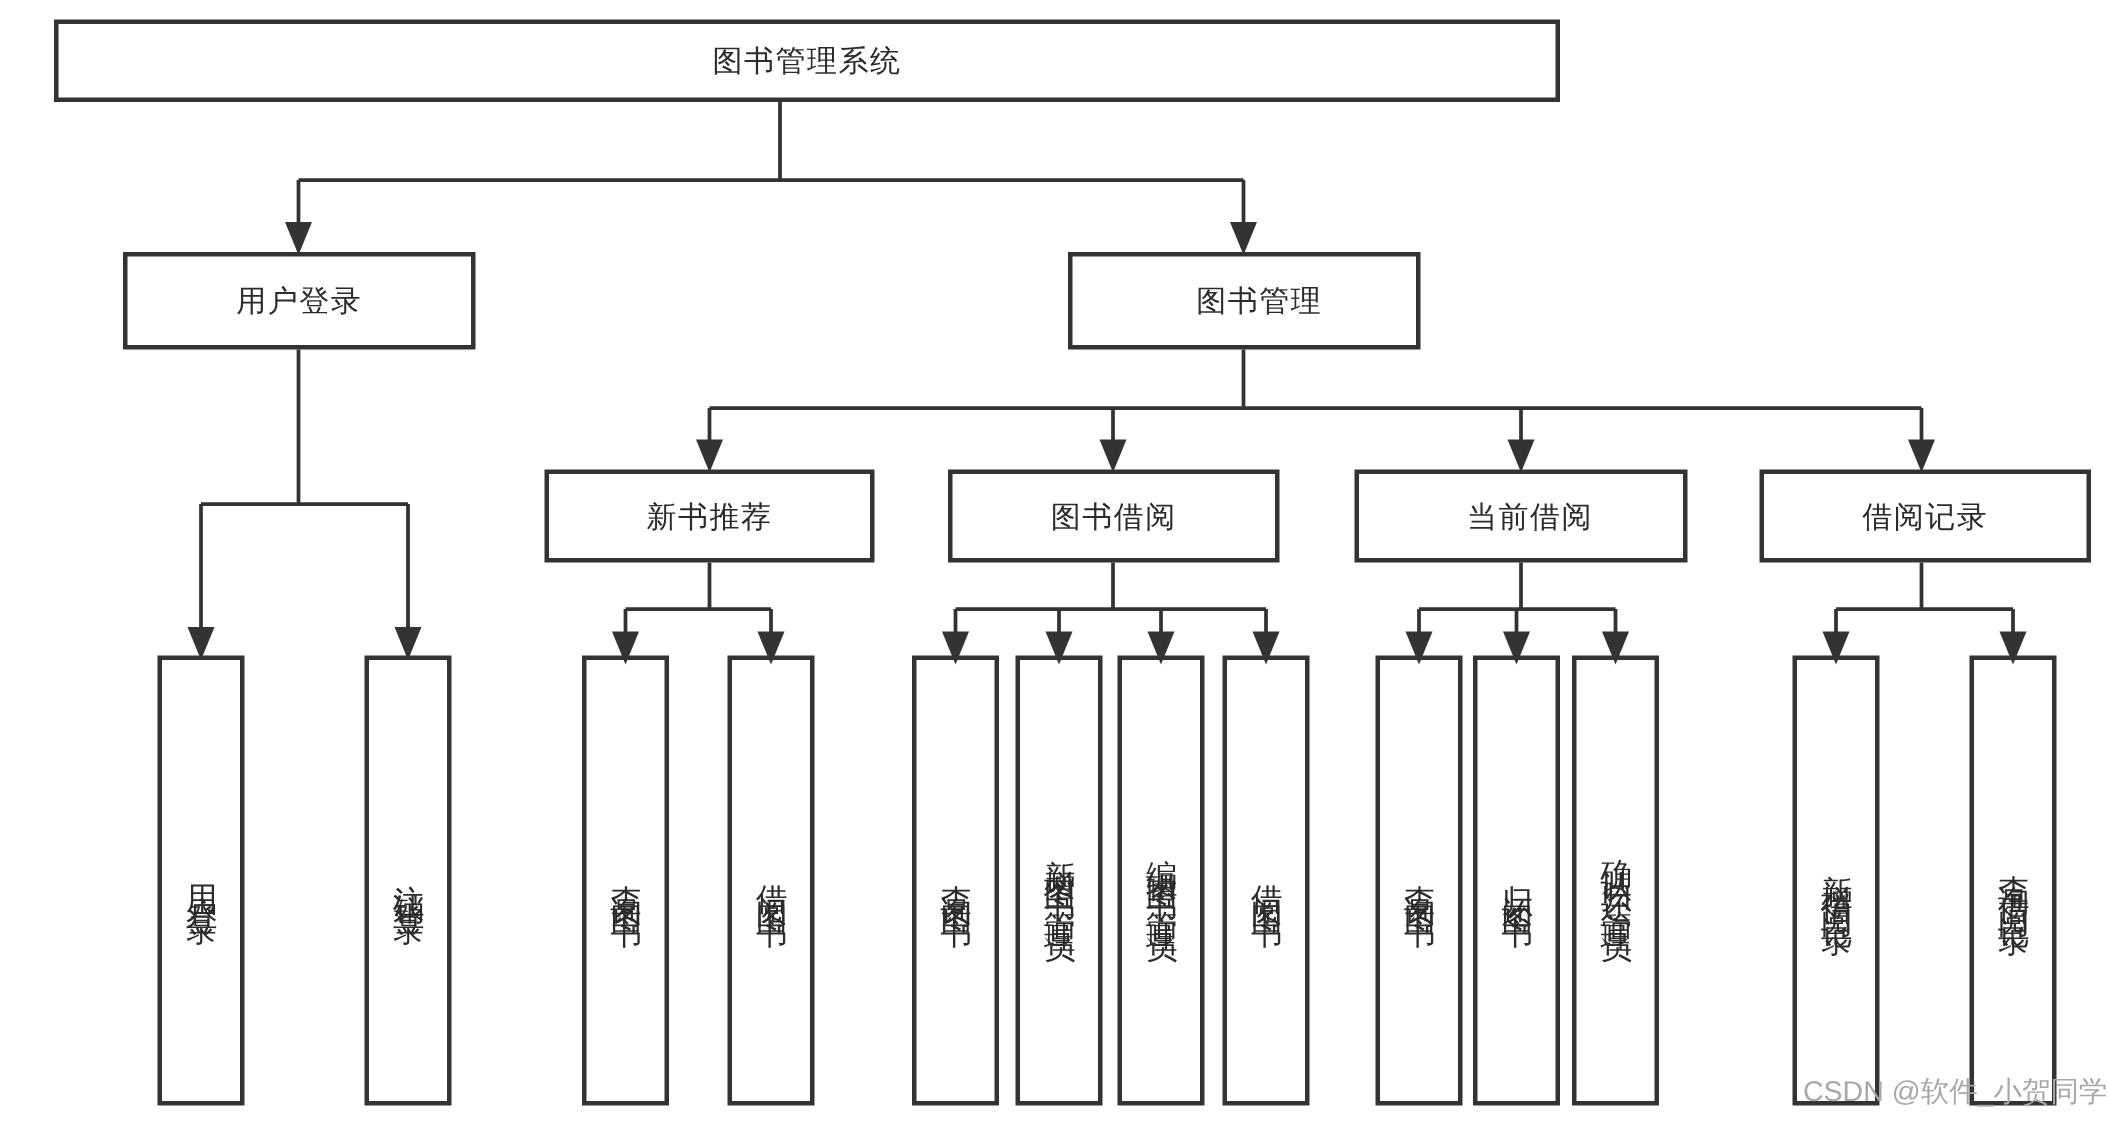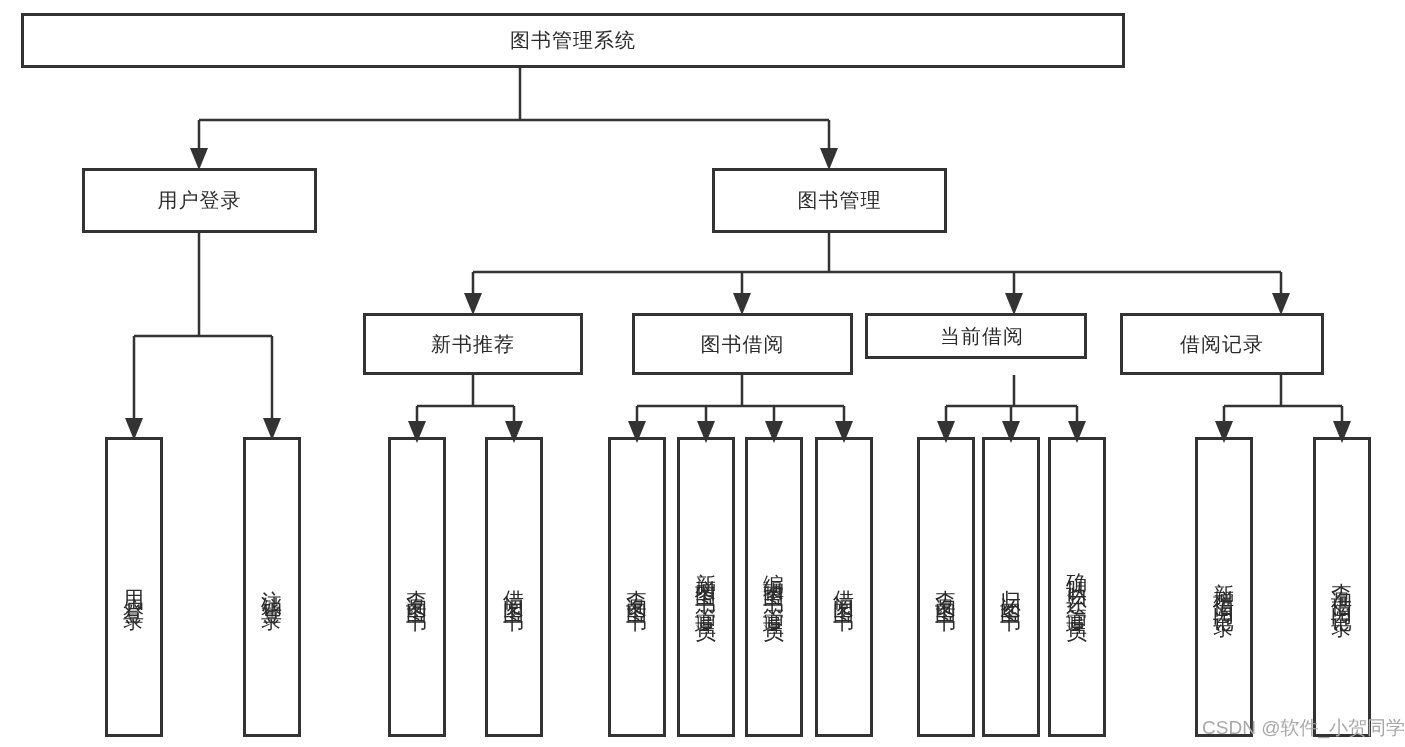--- a/index.html
+++ b/index.html
@@ -113,41 +113,41 @@
 
       <polygon points="937,421 955,421 946,443"></polygon>
       <polygon points="1002,421 1020,421 1011,443"></polygon>
       <polygon points="1068,421 1086,421 1077,443"></polygon>
 
       <polygon points="1215,421 1233,421 1224,443"></polygon>
       <polygon points="1333,421 1351,421 1342,443"></polygon>
     </g>
   </svg>
 
-  <div class="node hbox" style="left:21px; top:13px; width:1104px; height:55px;">
+  <div class="node hbox" style="left:36px; top:13px; width:1004px; height:55px;">
     <span>图书管理系统</span>
   </div>
 
   <div class="node hbox" style="left:82px; top:168px; width:235px; height:65px;">
     <span>用户登录</span>
   </div>
   <div class="node hbox" style="left:712px; top:168px; width:235px; height:65px;padding-left:20px;">
     <span>图书管理</span>
   </div>
 
   <div class="node hbox" style="left:363px; top:313px; width:220px; height:62px;">
     <span>新书推荐</span>
   </div>
   <div class="node hbox" style="left:632px; top:313px; width:221px; height:62px;">
     <span>图书借阅</span>
   </div>
-  <div class="node hbox" style="left:865px; top:313px; width:222px; height:46px;padding-left:12px;">
+  <div class="node hbox" style="left:903px; top:313px; width:222px; height:62px;padding-left:12px;">
     <span>当前借阅</span>
   </div>
-  <div class="node hbox" style="left:1120px; top:313px; width:204px; height:62px;text-align:right;">
+  <div class="node hbox" style="left:1173px; top:313px; width:221px; height:62px;text-align:right;">
     <span>借阅记录</span>
   </div>
 
   <div class="node vbox" style="left:105px; top:437px; width:58px; height:300px;">
     <span class="vtext">用户登录</span>
   </div>
   <div class="node vbox" style="left:243px; top:437px; width:58px; height:300px;">
     <span class="vtext">注销登录</span>
   </div>
 

